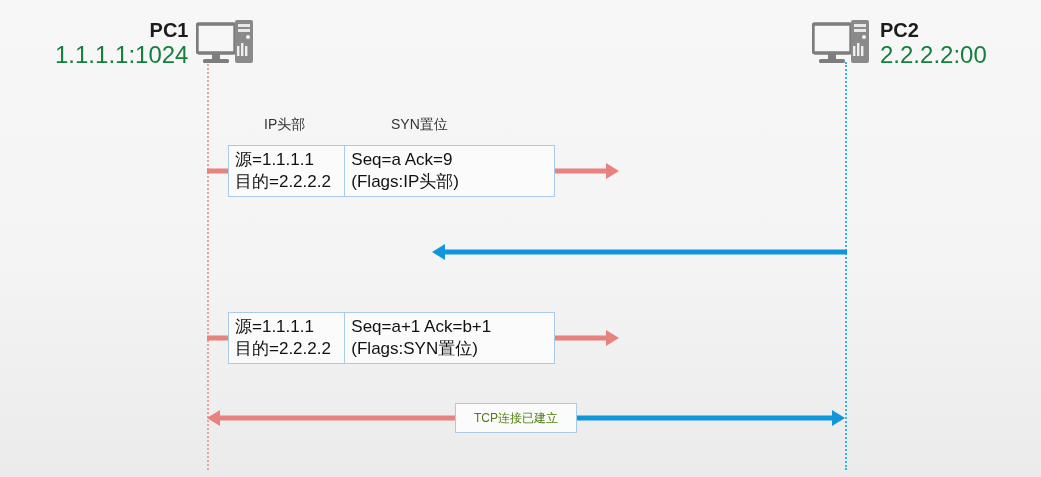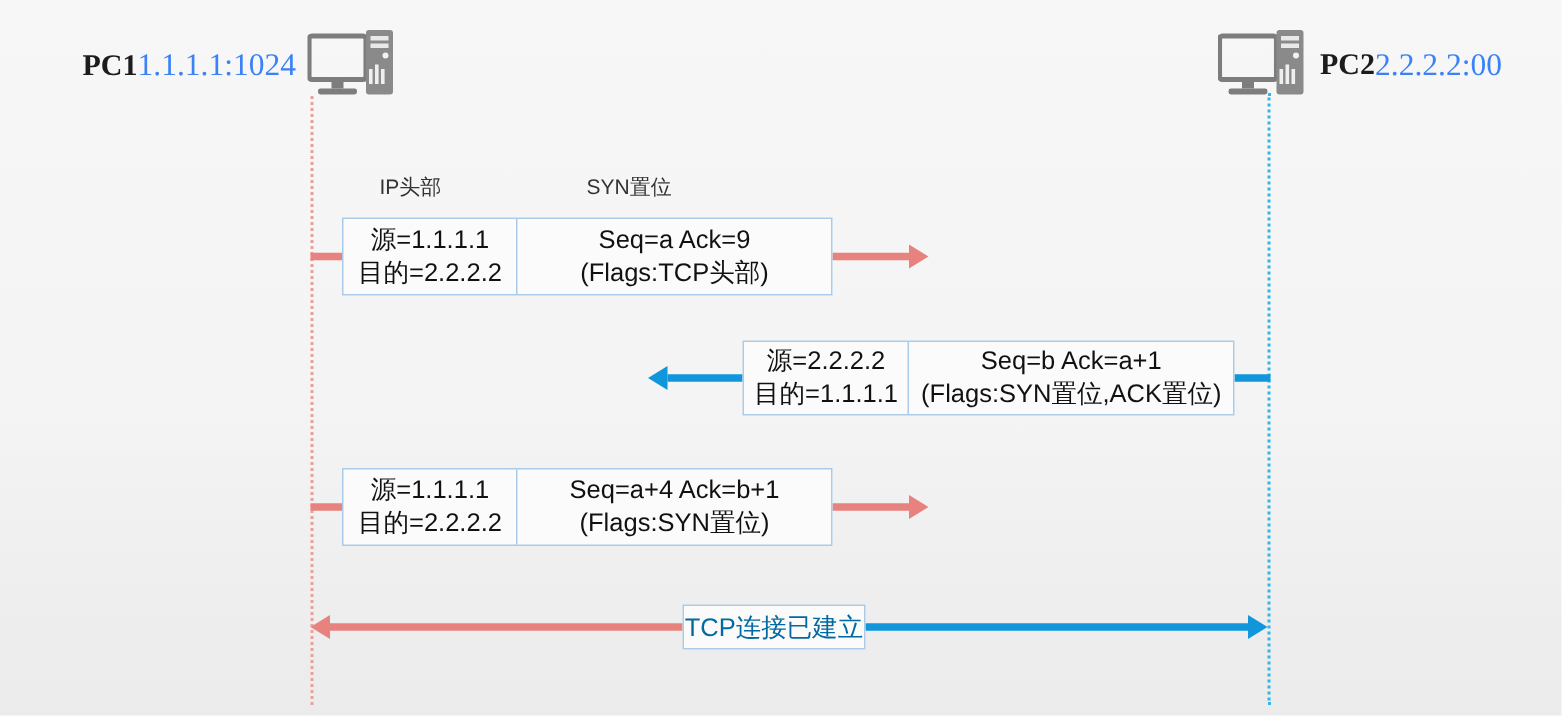--- a/index.html
+++ b/index.html
@@ -6,37 +6,37 @@
   body{
     width:1041px;height:477px;
     background:linear-gradient(180deg,#f7f7f7 0%,#f4f4f4 55%,#ebebeb 100%);
     font-family:"Liberation Sans","DejaVu Sans",sans-serif;
     overflow:hidden;
   }
   .canvas{position:relative;width:1041px;height:477px;}
 
   
   .endpoint{position:absolute;display:flex;align-items:center;}
-  .ep-labels{display:flex;flex-direction:row;line-height:1.12;font-family:Liberation Serif, serif;}
+  .ep-labels{display:flex;flex-direction:column;line-height:1.12;}
   .ep-name{font-size:20px;font-weight:bold;color:#1c1c1c;}
-  .ep-addr{font-size:21px;color:#3b82f6;}
+  .ep-addr{font-size:24px;color:#15803d;}
   .pc1 .ep-labels{align-items:flex-end;margin-right:8px;}
   .pc2 .ep-labels{align-items:flex-start;margin-left:10px;}
 
   .pc-icon{width:58px;height:52px;position:relative;flex:0 0 auto;}
 
   
   .lifeline{position:absolute;width:0;border-left-width:2px;border-left-style:dotted;}
   .lifeline-pink{border-left-color:#e8a29e;}
   .lifeline-blue{border-left-color:#33b5e8;}
 
   
   .packet{position:absolute;display:flex;background:#fbfbfb;
           border:1px solid #a9cbe8;box-sizing:border-box;}
-  .pkt-cell{display:flex;flex-direction:column;justify-content:center;align-items:center;
+  .pkt-cell{display:flex;flex-direction:column;justify-content:center;align-items:flex-start;
             box-sizing:border-box;padding:3px 6px;}
   .pkt-ip{border-right:1px solid #a9cbe8;}
   .pkt-line{font-size:17px;color:#111;white-space:nowrap;line-height:1.28;}
 
   .hdr-label{position:absolute;font-size:14px;color:#333;white-space:nowrap;}
 
   
   .arrow{position:absolute;height:0;}
   .arrow .shaft{position:absolute;top:50%;transform:translateY(-50%);height:5px;}
   .arrow .head{position:absolute;top:50%;transform:translateY(-50%);
@@ -44,21 +44,21 @@
   .pink .shaft{background:#e8827f;}
   .pink .head-r{border-left:13px solid #e8827f;}
   .pink .head-l{border-right:13px solid #e8827f;}
   .blue .shaft{background:#1296db;}
   .blue .head-r{border-left:13px solid #1296db;}
   .blue .head-l{border-right:13px solid #1296db;}
 
   
   .status-box{position:absolute;background:#fbfbfb;border:1px solid #a9cbe8;
               display:flex;align-items:center;justify-content:center;box-sizing:border-box;}
-  .status-text{font-size:17px;color:#0369a1;white-space:nowrap;}
+  .status-text{font-size:12px;color:#4d7c0f;white-space:nowrap;}
 </style>
 </head>
 <body>
 
 <div class="canvas">
 
   <div class="endpoint pc1" style="left:55px;top:18px;">
     <div class="ep-labels">
       <span class="ep-name">PC1</span>
       <span class="ep-addr">1.1.1.1:1024</span>
@@ -96,64 +96,54 @@
     </div>
     <div class="ep-labels">
       <span class="ep-name">PC2</span>
       <span class="ep-addr">2.2.2.2:00</span>
     </div>
   </div>
 
   <div class="lifeline lifeline-pink" style="left:207px;top:64px;height:406px;"></div>
   <div class="lifeline lifeline-blue" style="left:845px;top:62px;height:408px;"></div>
 
-  <div class="hdr-label" style="left:253px;top:116px;">IP头部</div>
+  <div class="hdr-label" style="left:264px;top:116px;">IP头部</div>
   <div class="hdr-label" style="left:391px;top:116px;">SYN置位</div>
 
   <div class="arrow pink" style="left:207px;top:171px;width:412px;">
     <div class="shaft" style="left:0;width:400px;"></div>
     <div class="head head-r" style="left:399px;"></div>
   </div>
   <div class="packet" style="left:228px;top:145px;width:327px;height:52px;">
     <div class="pkt-cell pkt-ip" style="width:117px;">
       <span class="pkt-line">源=1.1.1.1</span>
       <span class="pkt-line">目的=2.2.2.2</span>
     </div>
     <div class="pkt-cell" style="width:210px;">
       <span class="pkt-line">Seq=a  Ack=9</span>
-      <span class="pkt-line">(Flags:TCP头部)</span>
+      <span class="pkt-line">(Flags:IP头部)</span>
     </div>
   </div>
 
   <div class="arrow blue" style="left:432px;top:252px;width:415px;">
     <div class="shaft" style="left:13px;width:402px;"></div>
     <div class="head head-l" style="left:0;"></div>
-  </div>
-  <div class="packet" style="left:495px;top:227px;width:328px;height:50px;">
-    <div class="pkt-cell pkt-ip" style="width:111px;">
-      <span class="pkt-line">源=2.2.2.2</span>
-      <span class="pkt-line">目的=1.1.1.1</span>
-    </div>
-    <div class="pkt-cell" style="width:217px;">
-      <span class="pkt-line">Seq=b Ack=a+1</span>
-      <span class="pkt-line">(Flags:SYN置位,ACK置位)</span>
-    </div>
   </div>
 
   <div class="arrow pink" style="left:207px;top:338px;width:412px;">
     <div class="shaft" style="left:0;width:400px;"></div>
     <div class="head head-r" style="left:399px;"></div>
   </div>
   <div class="packet" style="left:228px;top:312px;width:327px;height:52px;">
     <div class="pkt-cell pkt-ip" style="width:117px;">
       <span class="pkt-line">源=1.1.1.1</span>
       <span class="pkt-line">目的=2.2.2.2</span>
     </div>
     <div class="pkt-cell" style="width:210px;">
-      <span class="pkt-line">Seq=a+4  Ack=b+1</span>
+      <span class="pkt-line">Seq=a+1  Ack=b+1</span>
       <span class="pkt-line">(Flags:SYN置位)</span>
     </div>
   </div>
 
   <div class="arrow pink" style="left:207px;top:418px;width:260px;">
     <div class="shaft" style="left:13px;width:247px;"></div>
     <div class="head head-l" style="left:0;"></div>
   </div>
   <div class="arrow blue" style="left:565px;top:418px;width:281px;">
     <div class="shaft" style="left:0;width:268px;"></div>

